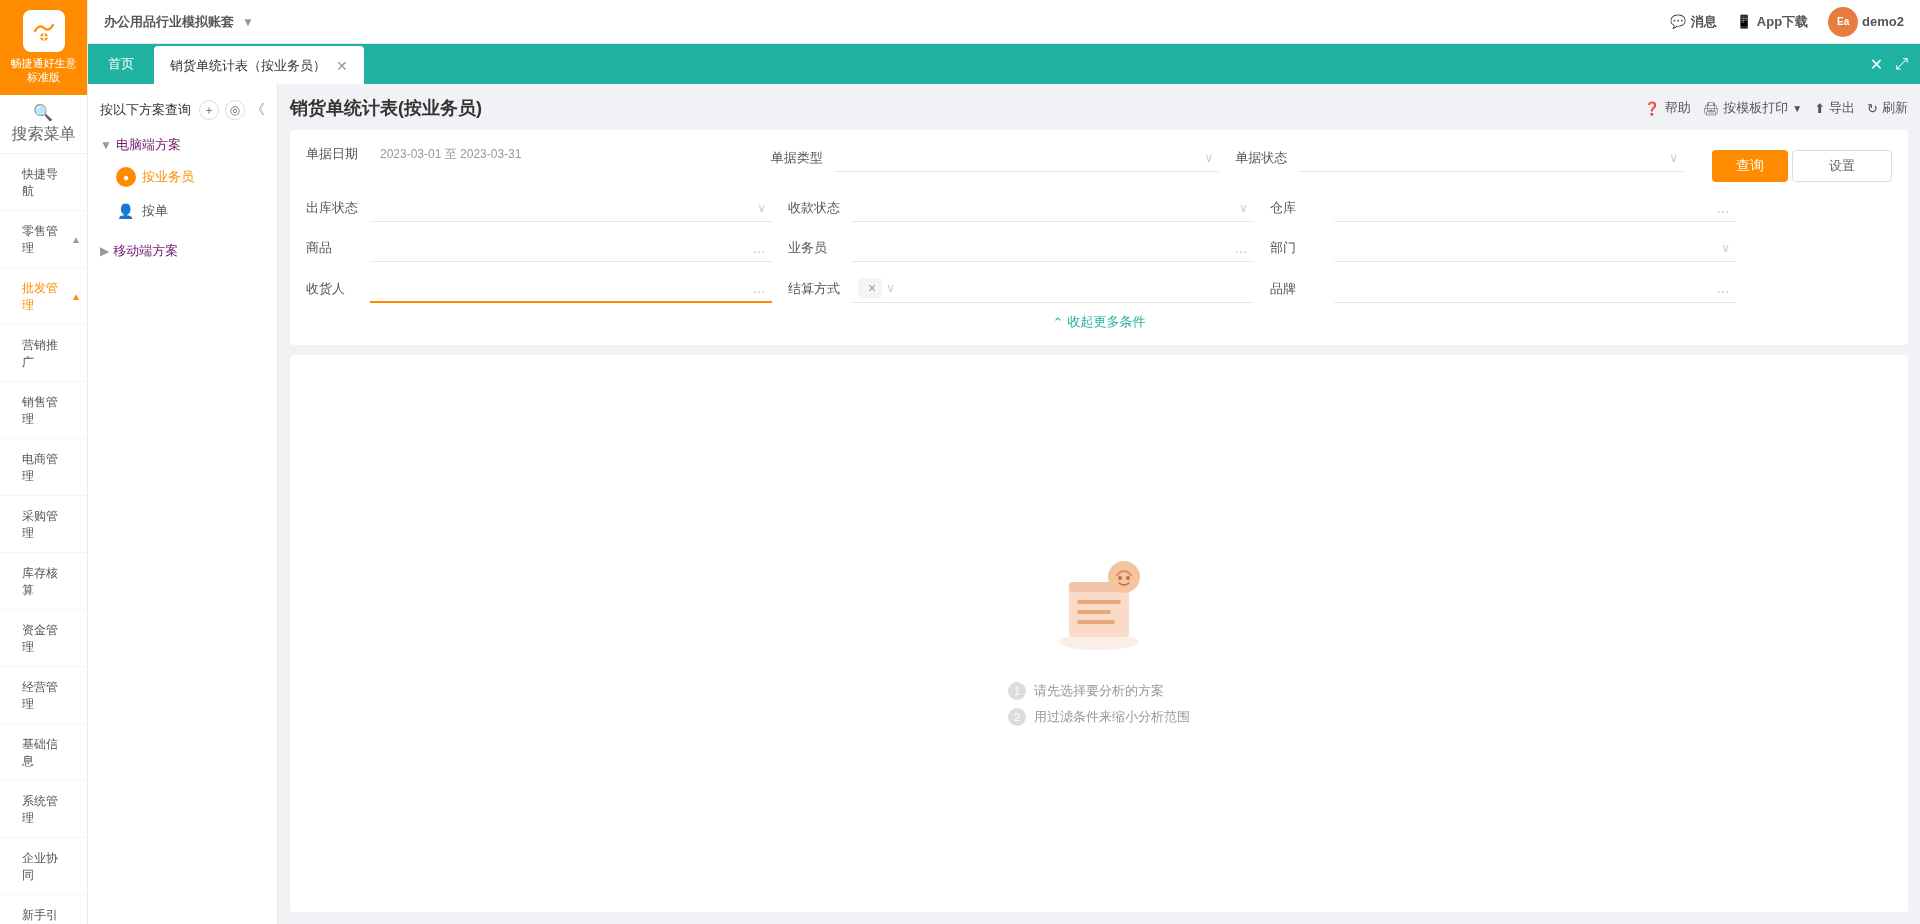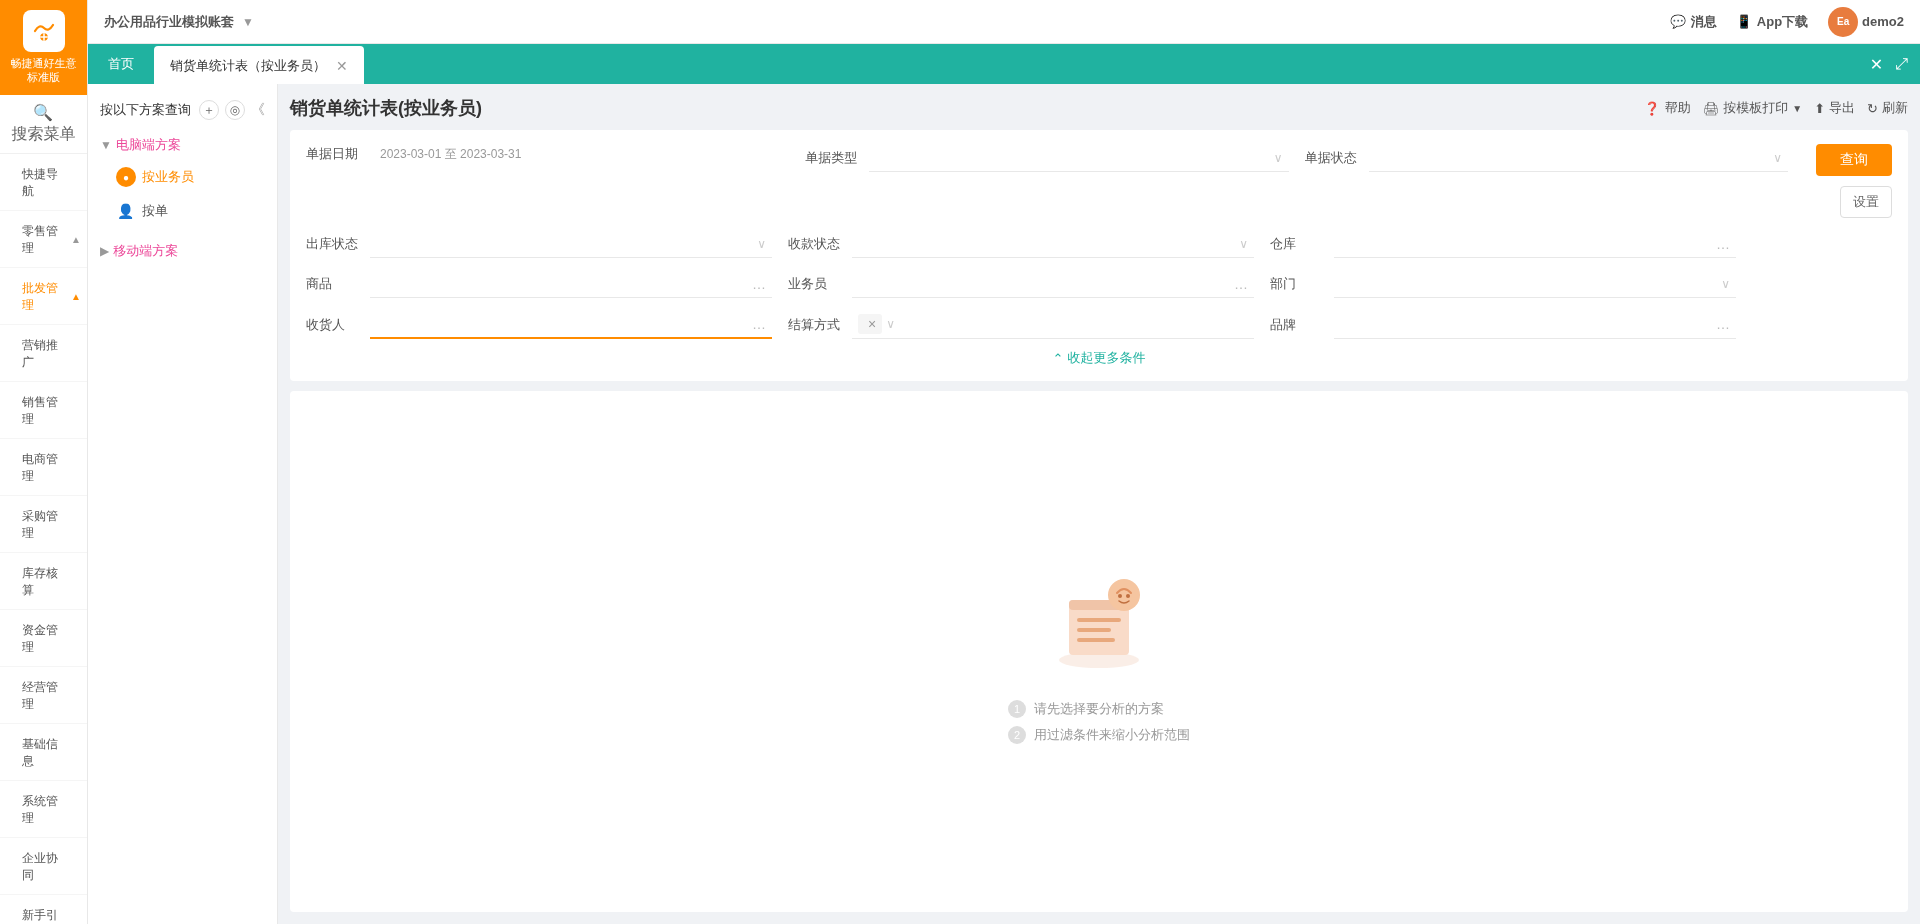--- a/index.html
+++ b/index.html
@@ -45,21 +45,21 @@
 
     
     .left-panel { width: 190px; background: #fff; border-right: 1px solid #e8e8e8; padding: 10px 0; overflow-y: auto; }
     .left-panel-header { display: flex; align-items: center; justify-content: space-between; padding: 6px 12px; font-size: 13px; color: #333; font-weight: 500; }
     .left-panel-actions { display: flex; align-items: center; gap: 6px; }
     .lp-action-btn { width: 20px; height: 20px; border-radius: 50%; border: 1px solid #ddd; display: flex; align-items: center; justify-content: center; cursor: pointer; font-size: 12px; color: #666; }
     .lp-collapse { cursor: pointer; color: #999; font-size: 14px; }
     .lp-section { padding: 4px 0; }
     .lp-section-header { display: flex; align-items: center; padding: 6px 12px; cursor: pointer; }
     .lp-section-icon { font-size: 12px; color: #999; margin-right: 4px; }
-    .lp-section-label { font-size: 13px; color: #ec4899; text-align: center; }
+    .lp-section-label { font-size: 13px; color: #701a75; text-align: center; }
     .lp-item { display: flex; align-items: center; padding: 7px 12px 7px 28px; cursor: pointer; font-size: 13px; color: #555; }
     .lp-item.active { color: #ff8c00; }
     .lp-item-icon { width: 20px; height: 20px; border-radius: 50%; background: #ff8c00; display: flex; align-items: center; justify-content: center; margin-right: 6px; font-size: 10px; color: #fff; }
 
     
     .right-content { flex: 1; display: flex; flex-direction: column; overflow: hidden; padding: 12px; }
     .page-header { display: flex; align-items: center; justify-content: space-between; margin-bottom: 10px; }
     .page-title { font-size: 18px; font-weight: 600; color: #333; }
     .page-actions { display: flex; align-items: center; gap: 12px; }
     .page-action-btn { display: flex; align-items: center; gap: 4px; font-size: 13px; color: #555; cursor: pointer; }
@@ -73,22 +73,22 @@
     .date-range { font-size: 12px; color: #999; margin-left: 6px; }
     .filter-select { display: flex; align-items: center; flex: 1; border-bottom: 1px solid #e8e8e8; padding: 4px 6px; min-height: 28px; cursor: pointer; }
     .filter-select-text { flex: 1; font-size: 13px; color: #ccc; }
     .filter-caret { color: #ccc; font-size: 12px; }
     .filter-tag { display: flex; align-items: center; gap: 4px; background: #f5f5f5; border-radius: 3px; padding: 2px 6px; font-size: 12px; color: #333; }
     .filter-tag-close { cursor: pointer; color: #999; font-size: 14px; }
     .collapse-btn { display: flex; align-items: center; justify-content: center; gap: 4px; color: #20b2a0; font-size: 13px; cursor: pointer; margin-top: 10px; }
 
     
     .query-btn { background: #ff8c00; color: #fff; border: none; border-radius: 4px; padding: 7px 24px; font-size: 14px; cursor: pointer; }
-    .set-btn { background: #fff; color: #666; border: 1px solid #ddd; border-radius: 4px; padding: 6px 12px; font-size: 13px; cursor: pointer; margin-top: 6px; }
-    .btn-group { display: flex; flex-direction: column; align-items: flex-end; gap: 4px; padding-left: 12px; }
+    .set-btn { background: #fff; color: #666; border: 1px solid #ddd; border-radius: 4px; padding: 6px 36px; font-size: 13px; cursor: pointer; margin-top: 6px; }
+    .btn-group { display: flex; flex-direction: row; align-items: flex-end; gap: 4px; padding-left: 12px; }
 
     
     .empty-state { flex: 1; display: flex; flex-direction: column; align-items: center; justify-content: center; background: #fff; border-radius: 4px; }
     .empty-icon { width: 120px; height: 120px; margin-bottom: 20px; }
     .empty-tips { display: flex; flex-direction: column; gap: 8px; }
     .empty-tip { display: flex; align-items: center; gap: 8px; font-size: 13px; color: #999; }
     .tip-num { width: 18px; height: 18px; border-radius: 50%; background: #ddd; display: flex; align-items: center; justify-content: center; font-size: 11px; color: #fff; flex-shrink: 0; }
 
     .avatar { width: 30px; height: 30px; border-radius: 50%; background: #ff8c00; display: flex; align-items: center; justify-content: center; color: #fff; font-size: 12px; overflow: hidden; }
   </style>

